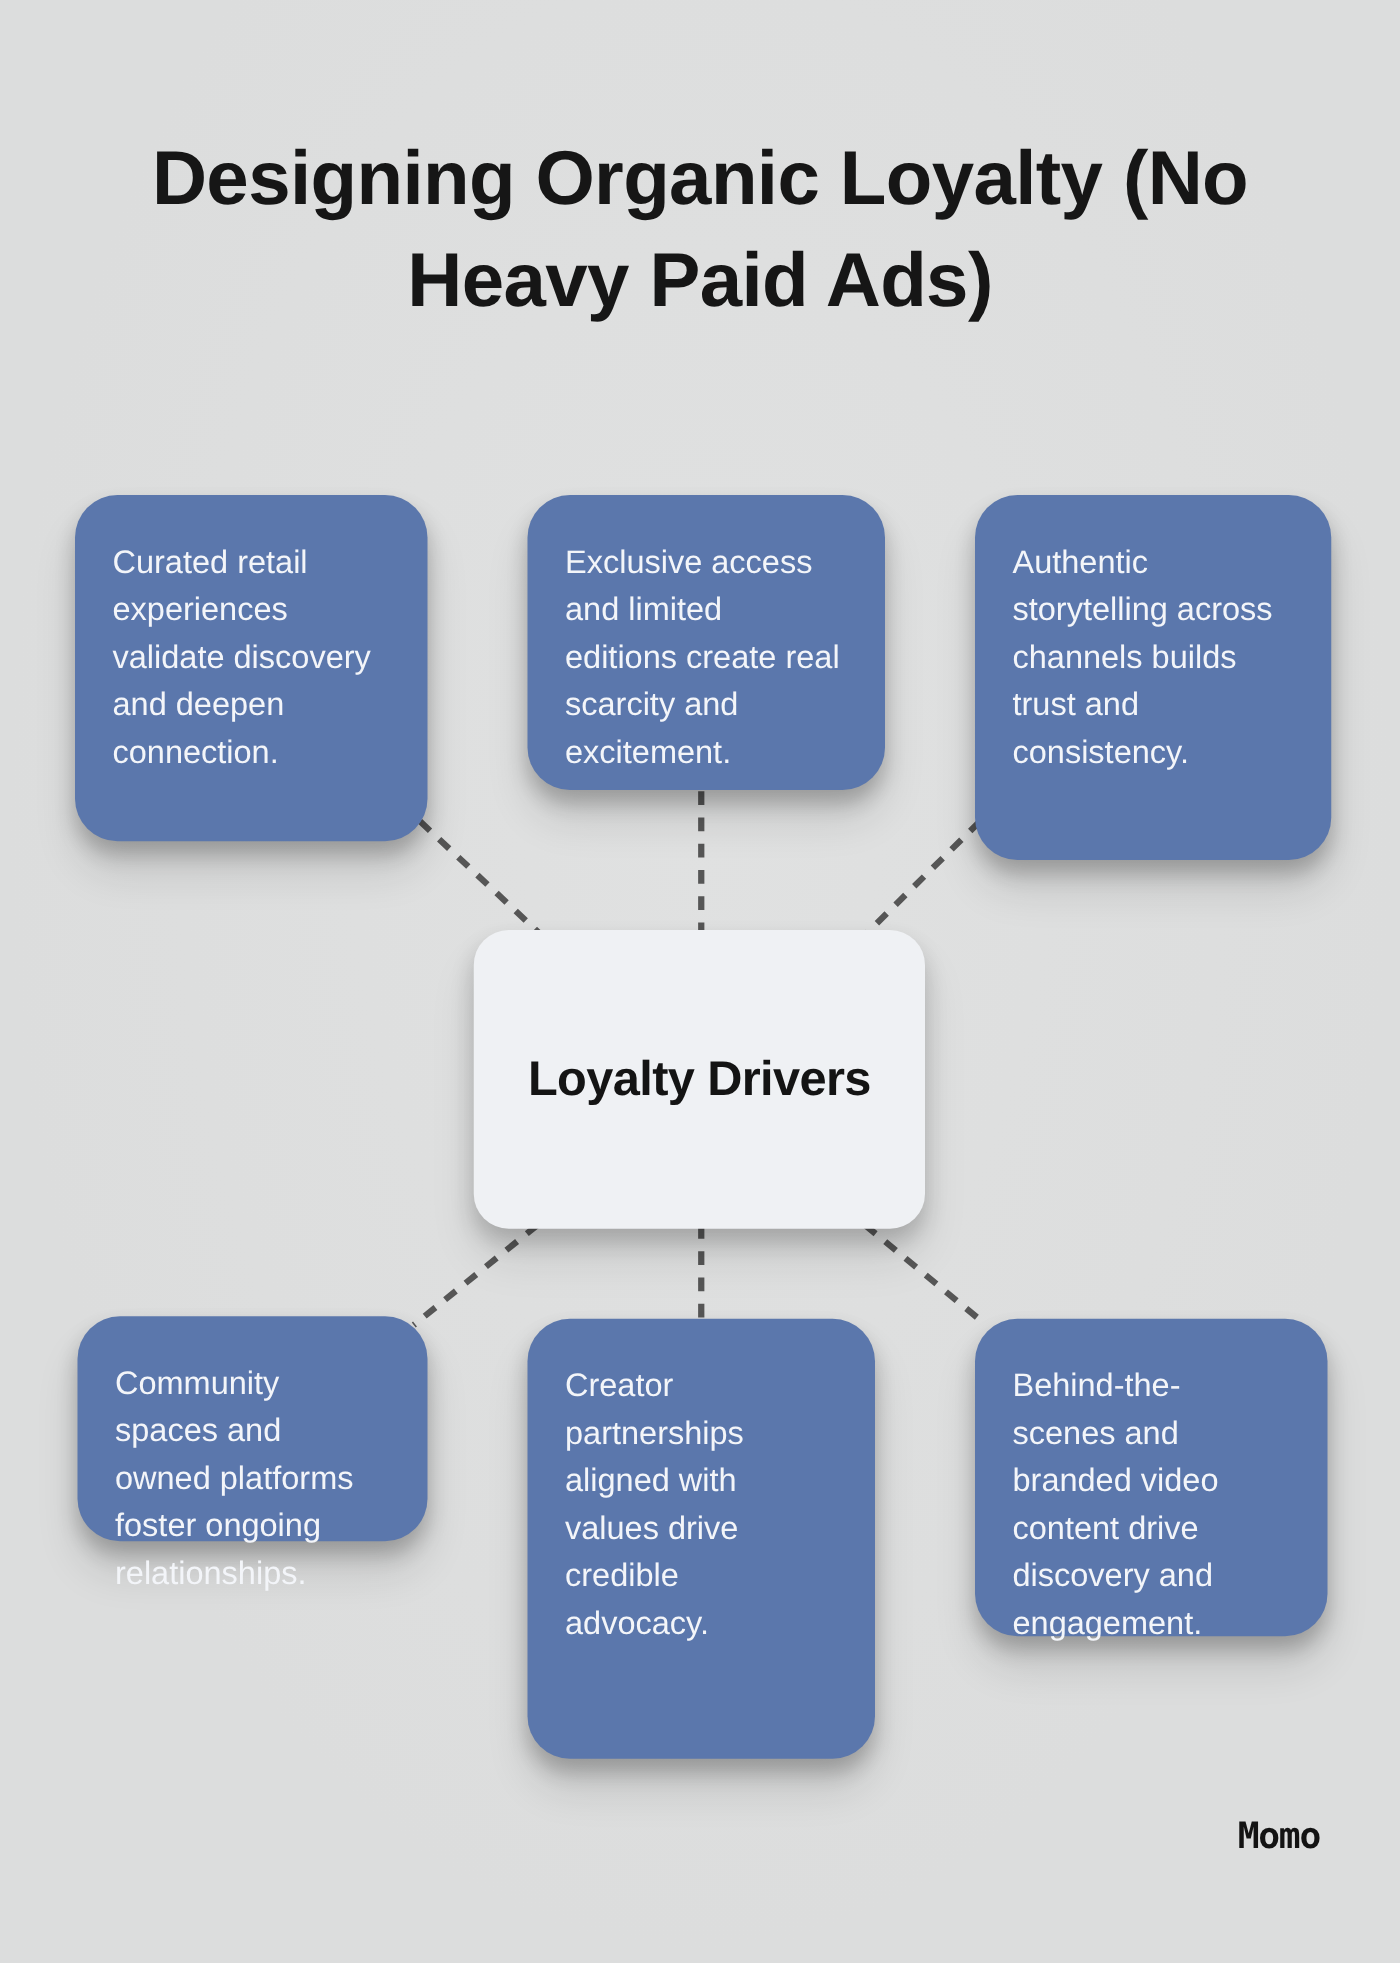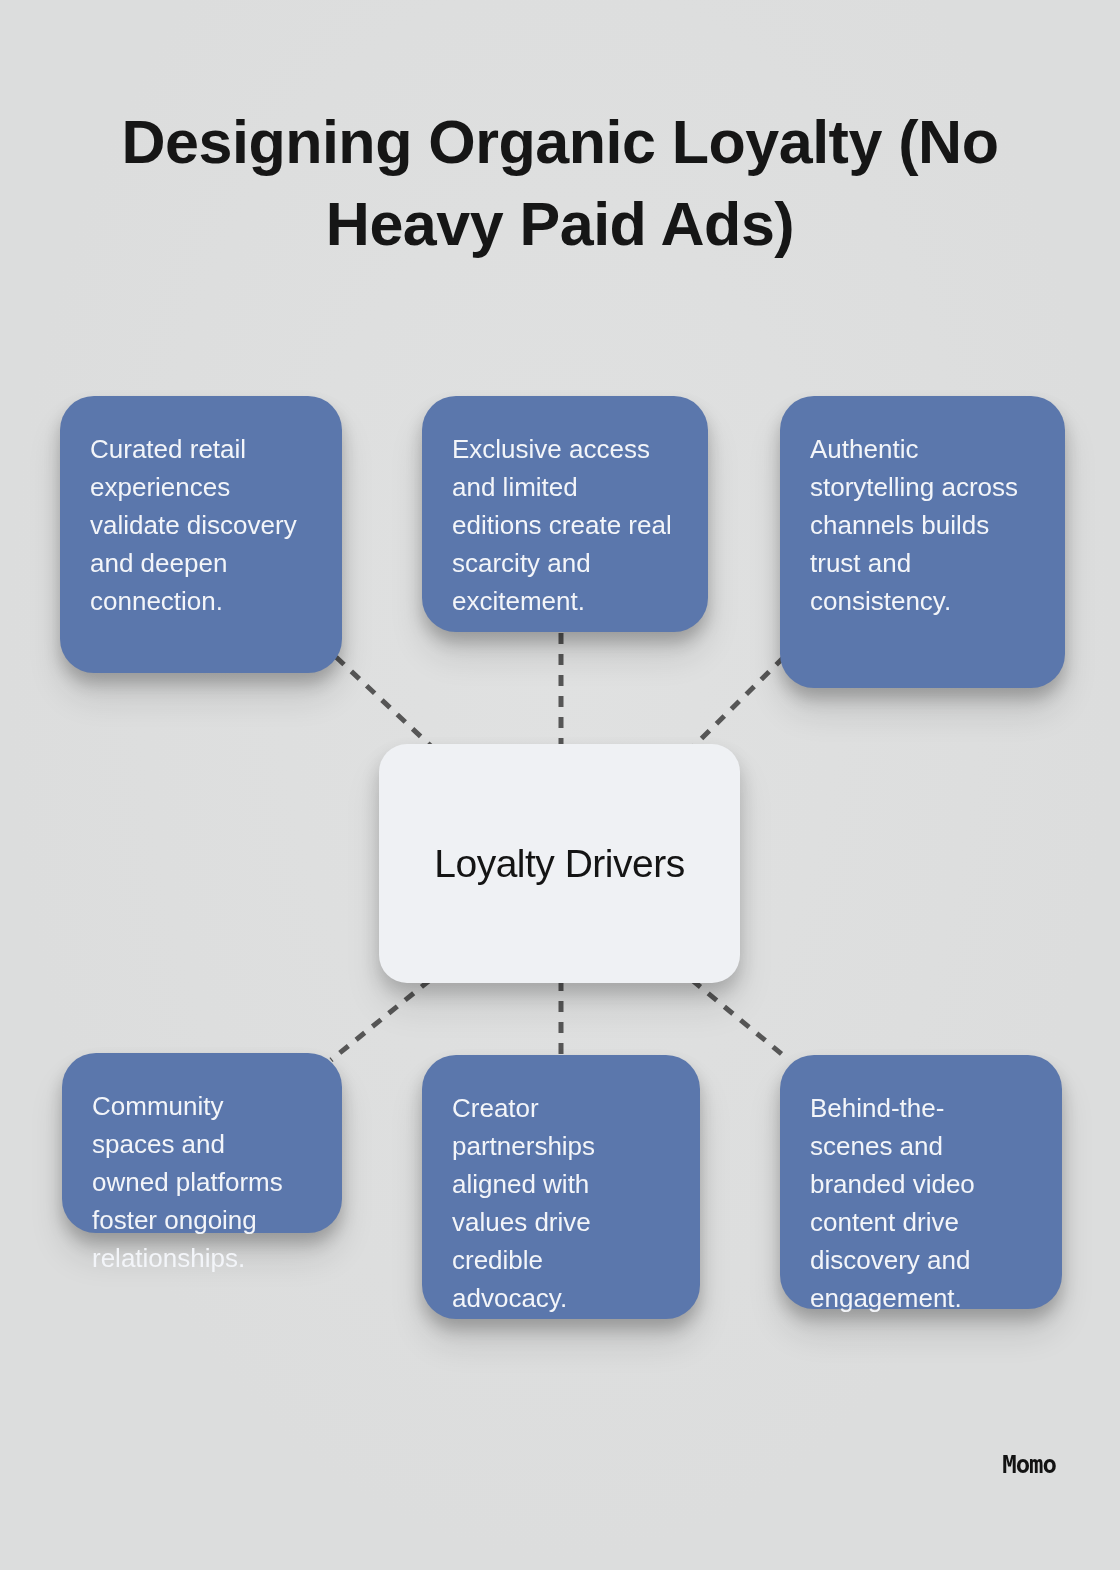--- a/index.html
+++ b/index.html
@@ -57,46 +57,46 @@
     color:var(--node-text);
     font-size:26px;
     line-height:38px;
     padding:34px 36px 0 30px;
     box-shadow:0 10px 16px rgba(0,0,0,0.22), 0 24px 34px rgba(0,0,0,0.12);
   }
   .node.tl{left:60px;  top:396px; width:282px; height:277px;}
   .node.tm{left:422px; top:396px; width:286px; height:236px;}
   .node.tr{left:780px; top:396px; width:285px; height:292px;}
   .node.bl{left:62px;  top:1053px; width:280px; height:180px;}
-  .node.bm{left:422px; top:1055px; width:278px; height:264px;}
+  .node.bm{left:422px; top:1055px; width:278px; height:352px;}
   .node.br{left:780px; top:1055px; width:282px; height:254px;}
   .center-node{
     position:absolute;
     left:379px; top:744px;
     width:361px; height:239px;
     background:var(--center-fill);
     border-radius:28px;
     display:flex;
     align-items:center;
     justify-content:center;
     box-shadow:0 10px 18px rgba(0,0,0,0.18), 0 24px 36px rgba(0,0,0,0.10);
   }
   .center-node .label{
     font-size:39px;
-    font-weight:400;
+    font-weight:700;
     color:var(--center-text);
     letter-spacing:-0.5px;
   }
   .brand{
     position:absolute;
     top:1451px;
     right:64px;
     font-family:"DejaVu Sans Mono", monospace;
     font-weight:700;
-    font-size:24px;
+    font-size:29px;
     letter-spacing:-1px;
     color:var(--brand-color);
   }
 </style>
 </head>
 <body>
 
 <div class="canvas">
 
   <h1 class="page-title">Designing Organic Loyalty (No Heavy Paid Ads)</h1>

